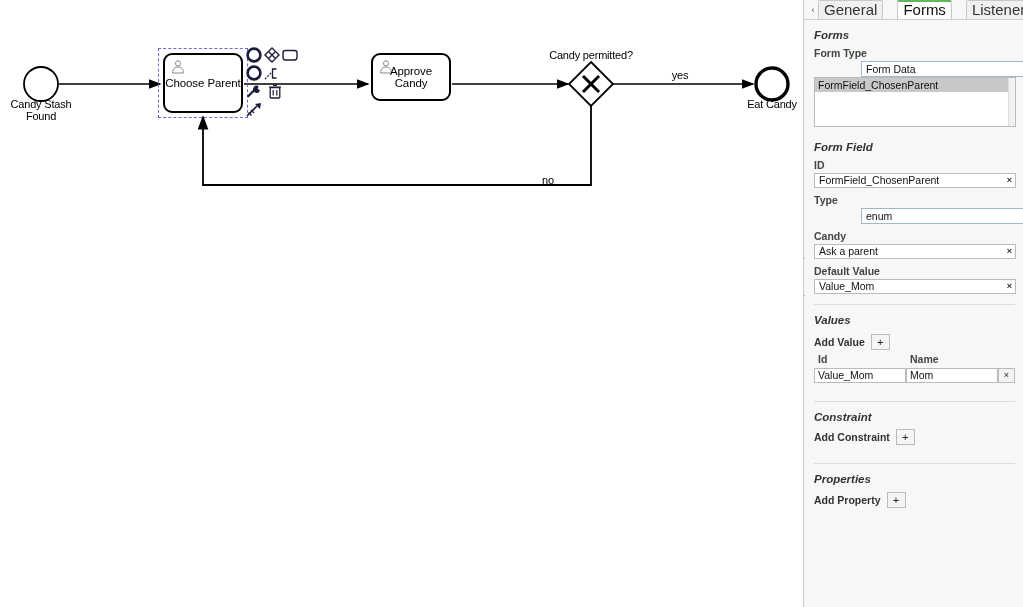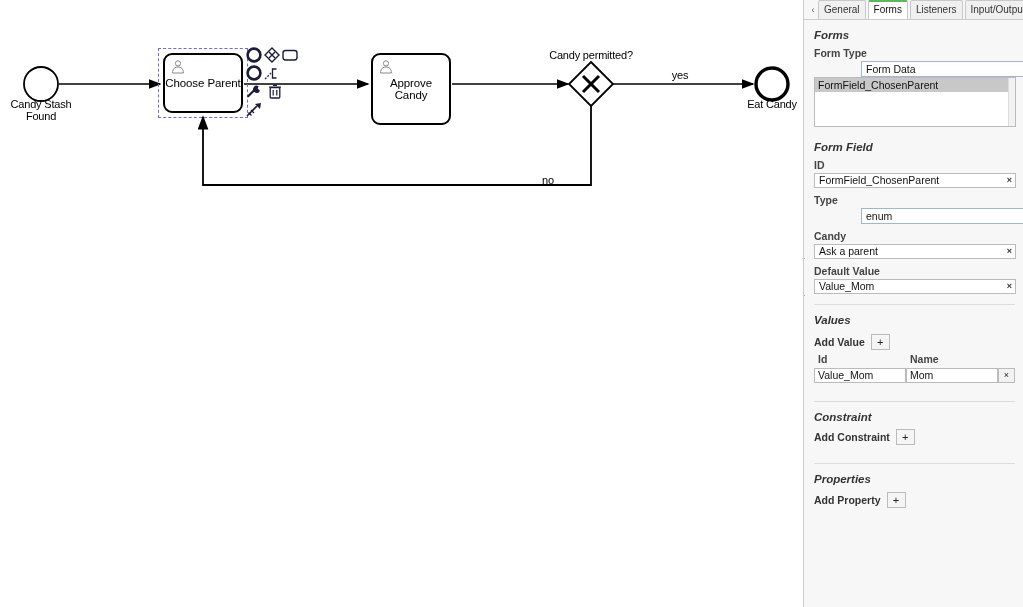--- a/index.html
+++ b/index.html
@@ -125,27 +125,27 @@
   .tab-arrow {
     font-size: 9px;
     color: #555;
     width: 10px;
     text-align: center;
     line-height: 18px;
     flex: 0 0 auto;
     cursor: pointer;
   }
   .tab {
-    font-size: 10px;
+    font-size: 15px;
     color: #333;
     background: #f0f0f0;
     border: 1px solid #c8c8c8;
     border-bottom: none;
     padding: 2px 5px 2px 5px;
-    margin-right: 2px;
+    margin-right: 14px;
     height: 19px;
     line-height: 14px;
     white-space: nowrap;
     border-top-left-radius: 2px;
     border-top-right-radius: 2px;
     cursor: pointer;
   }
   .tab.active {
     background: #ffffff;
     border-top: 2px solid #5db85c;
@@ -408,21 +408,21 @@
         <path d="M3,4.1 L15,4.1 M7,2.4 L11,2.4" stroke="#1b1b3a" stroke-width="1.3"></path>
         <path d="M7.2,7 L7.2,12.6 M10.8,7 L10.8,12.6" stroke="#1b1b3a" stroke-width="1.2"></path>
       </svg>
       <svg class="cp-item" style="left:0px; top:55px;" viewBox="0 0 18 18">
         <path d="M2,15 L12,5" stroke="#1b1b3a" stroke-width="1.6"></path>
         <path d="M10,3 L16,2 L15,8 z" fill="#1b1b3a"></path>
         <path d="M3.5,11.5 L6.5,14.5 M6,9 L9,12" stroke="#1b1b3a" stroke-width="1.3"></path>
       </svg>
     </div>
 
-    <div class="task" style="left:371px; top:53px; width:80px; height:72px;">
+    <div class="task" style="left:371px; top:53px; width:80px; height:48px;">
       <svg class="user-icon" viewBox="0 0 16 16">
         <circle cx="8" cy="4.4" r="2.6" fill="none" stroke="#888" stroke-width="1"></circle>
         <path d="M2.6,14 C2.6,9.6 5,8 8,8 C11,8 13.4,9.6 13.4,14" fill="none" stroke="#888" stroke-width="1"></path>
         <path d="M2.6,14 L13.4,14" stroke="#888" stroke-width="1"></path>
       </svg>
       <div class="task-label">Approve Candy</div>
     </div>
 
     <div class="bpmn-label" style="left:531px; top:49px; width:120px;">Candy permitted?</div>
 

